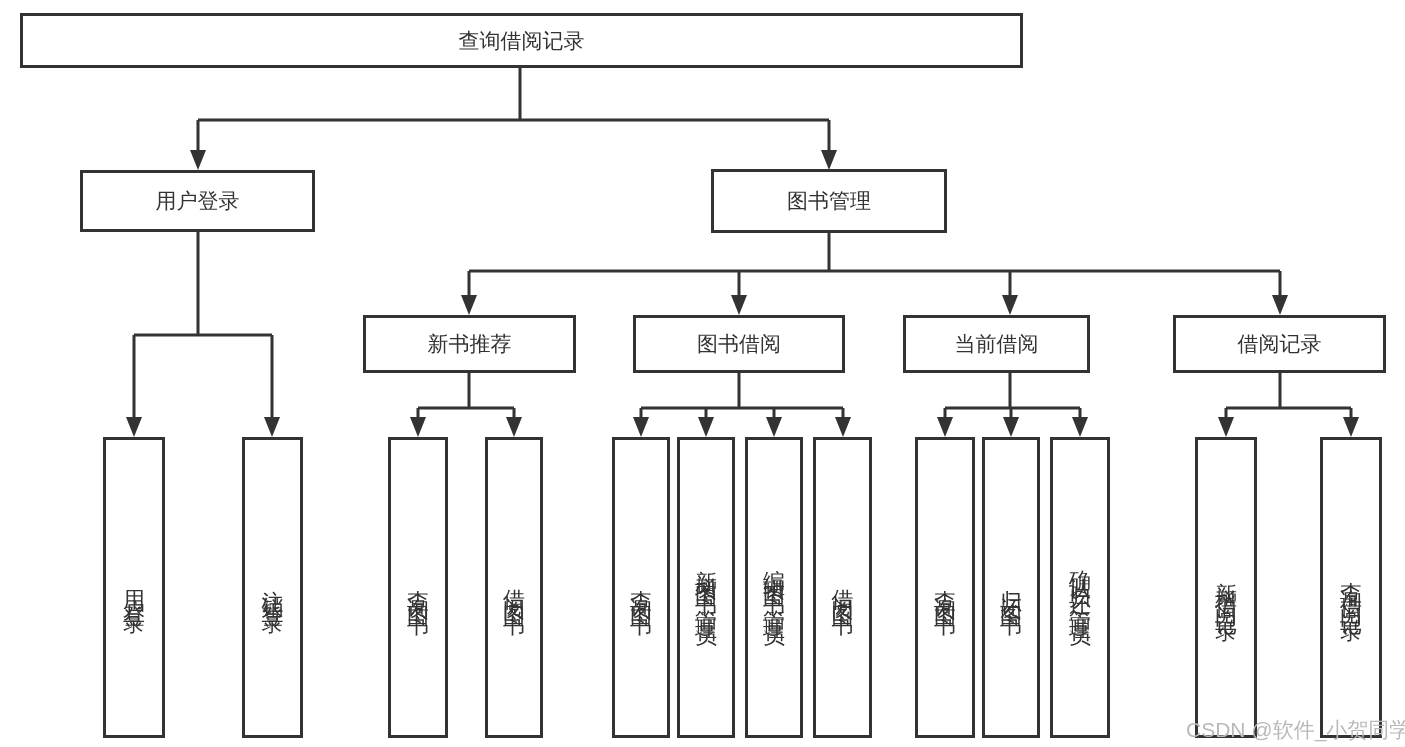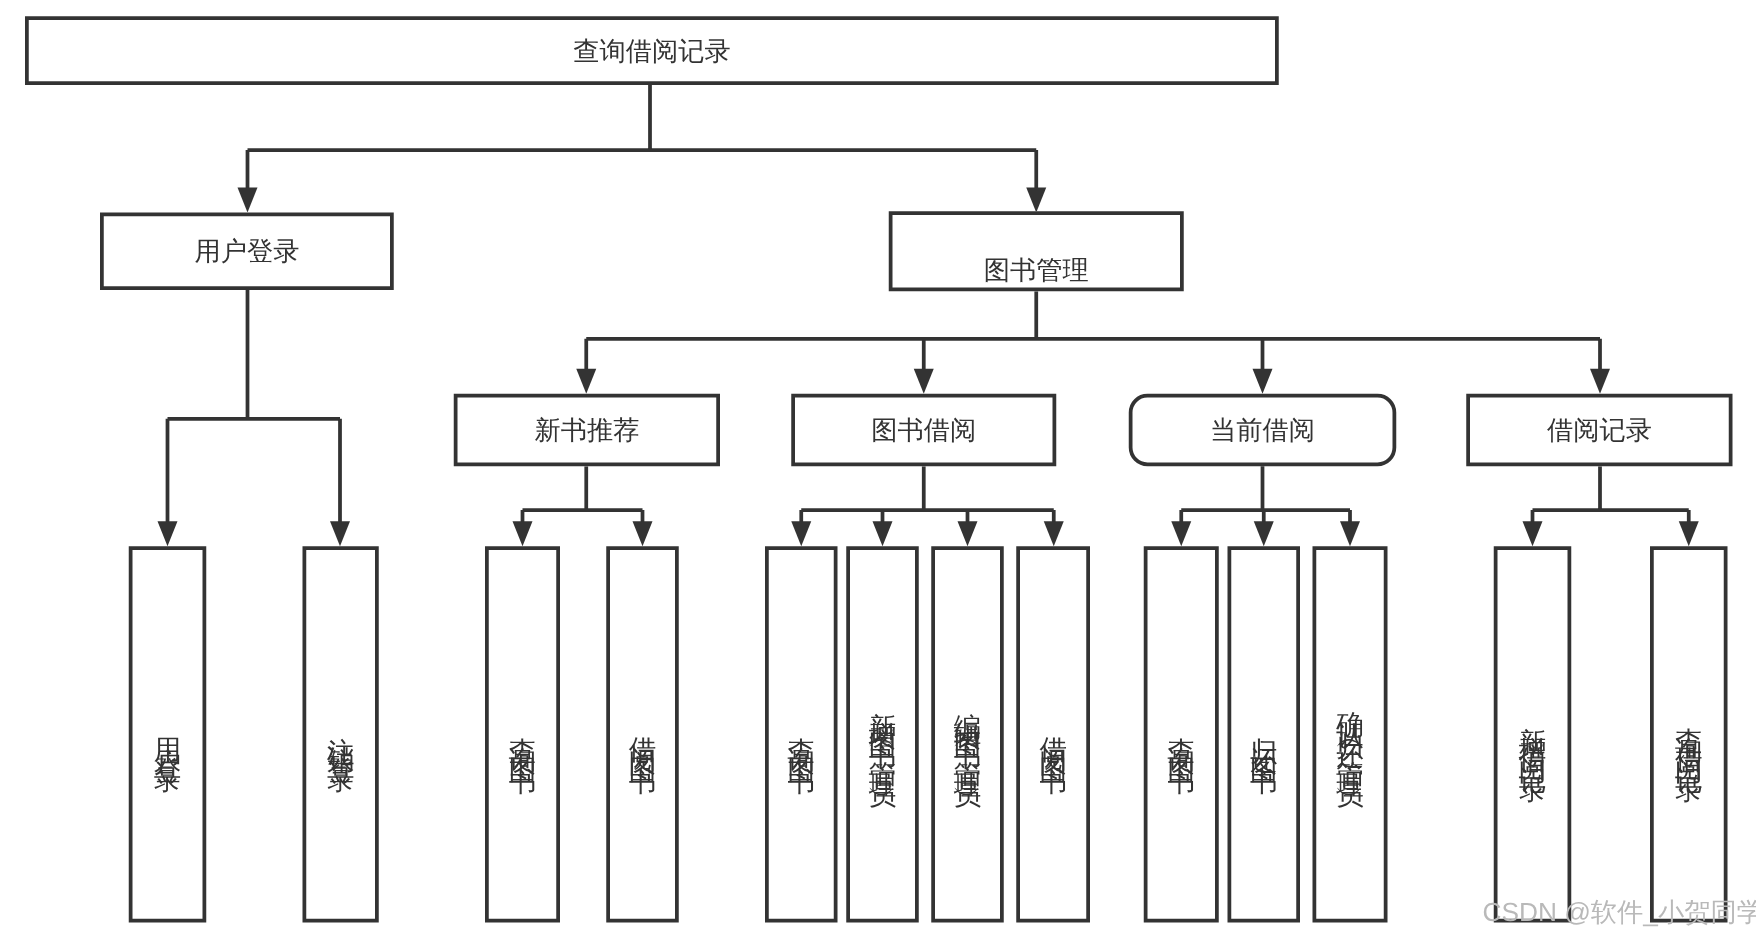--- a/index.html
+++ b/index.html
@@ -96,31 +96,31 @@
     </g>
   </svg>
 
   <div class="node" style="left:20px; top:13px; width:1003px; height:55px;">
     <span>查询借阅记录</span>
   </div>
 
   <div class="node" style="left:80px; top:170px; width:235px; height:62px;">
     <span>用户登录</span>
   </div>
-  <div class="node" style="left:711px; top:169px; width:236px; height:64px;align-items:flex-end;">
+  <div class="node" style="left:711px; top:169px; width:236px; height:64px;">
     <span>图书管理</span>
   </div>
 
   <div class="node" style="left:363px; top:315px; width:213px; height:58px;">
     <span>新书推荐</span>
   </div>
   <div class="node" style="left:633px; top:315px; width:212px; height:58px;font-family:Liberation Serif, serif;">
     <span>图书借阅</span>
   </div>
-  <div class="node" style="left:903px; top:315px; width:214px; height:58px;border-radius:15px;">
+  <div class="node" style="left:903px; top:315px; width:187px; height:58px;">
     <span>当前借阅</span>
   </div>
   <div class="node" style="left:1173px; top:315px; width:213px; height:58px;">
     <span>借阅记录</span>
   </div>
 
   <div class="node vertical" style="left:103px; top:437px; width:62px; height:301px;">
     <span>用户登录</span>
   </div>
   <div class="node vertical" style="left:242px; top:437px; width:61px; height:301px;">

